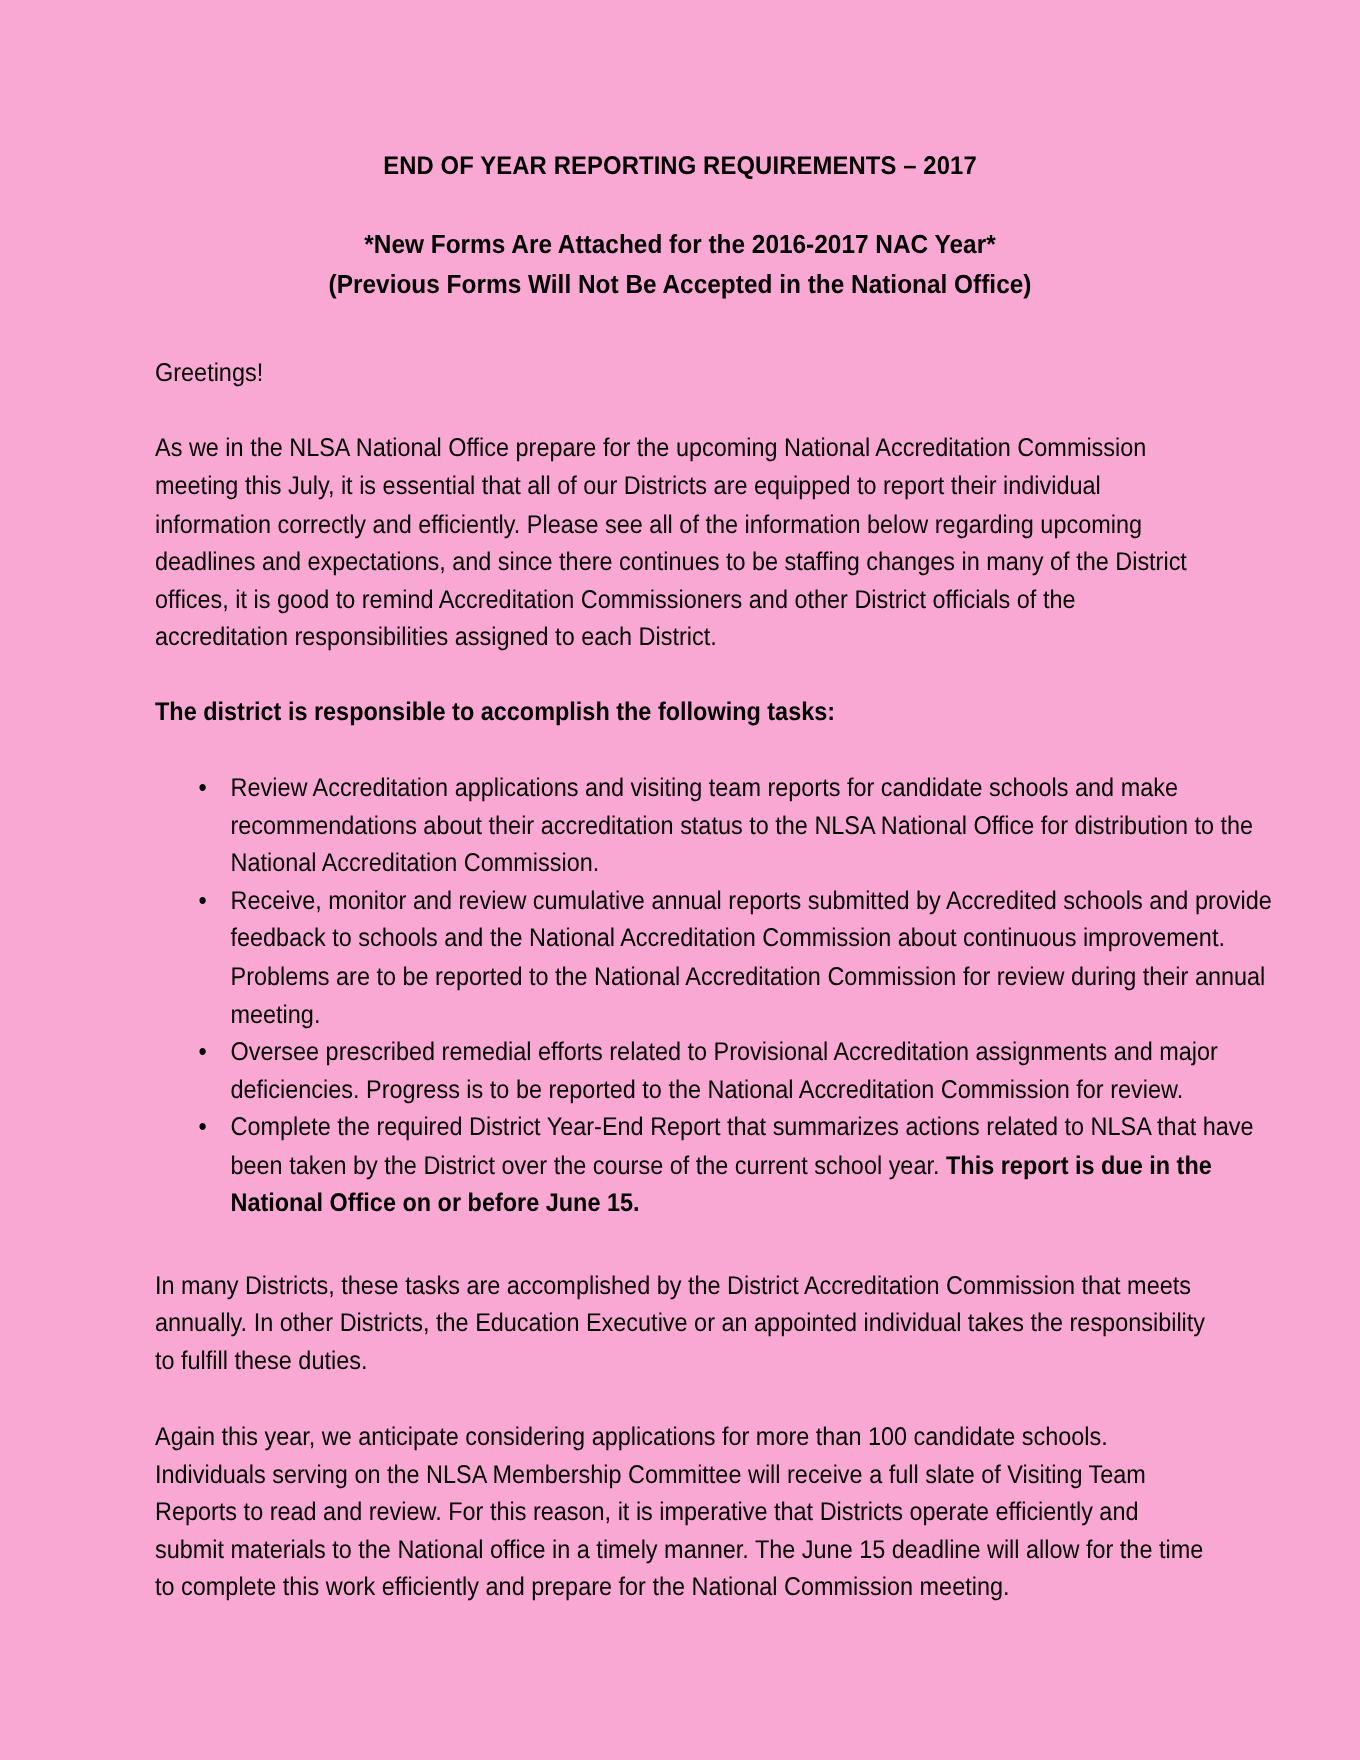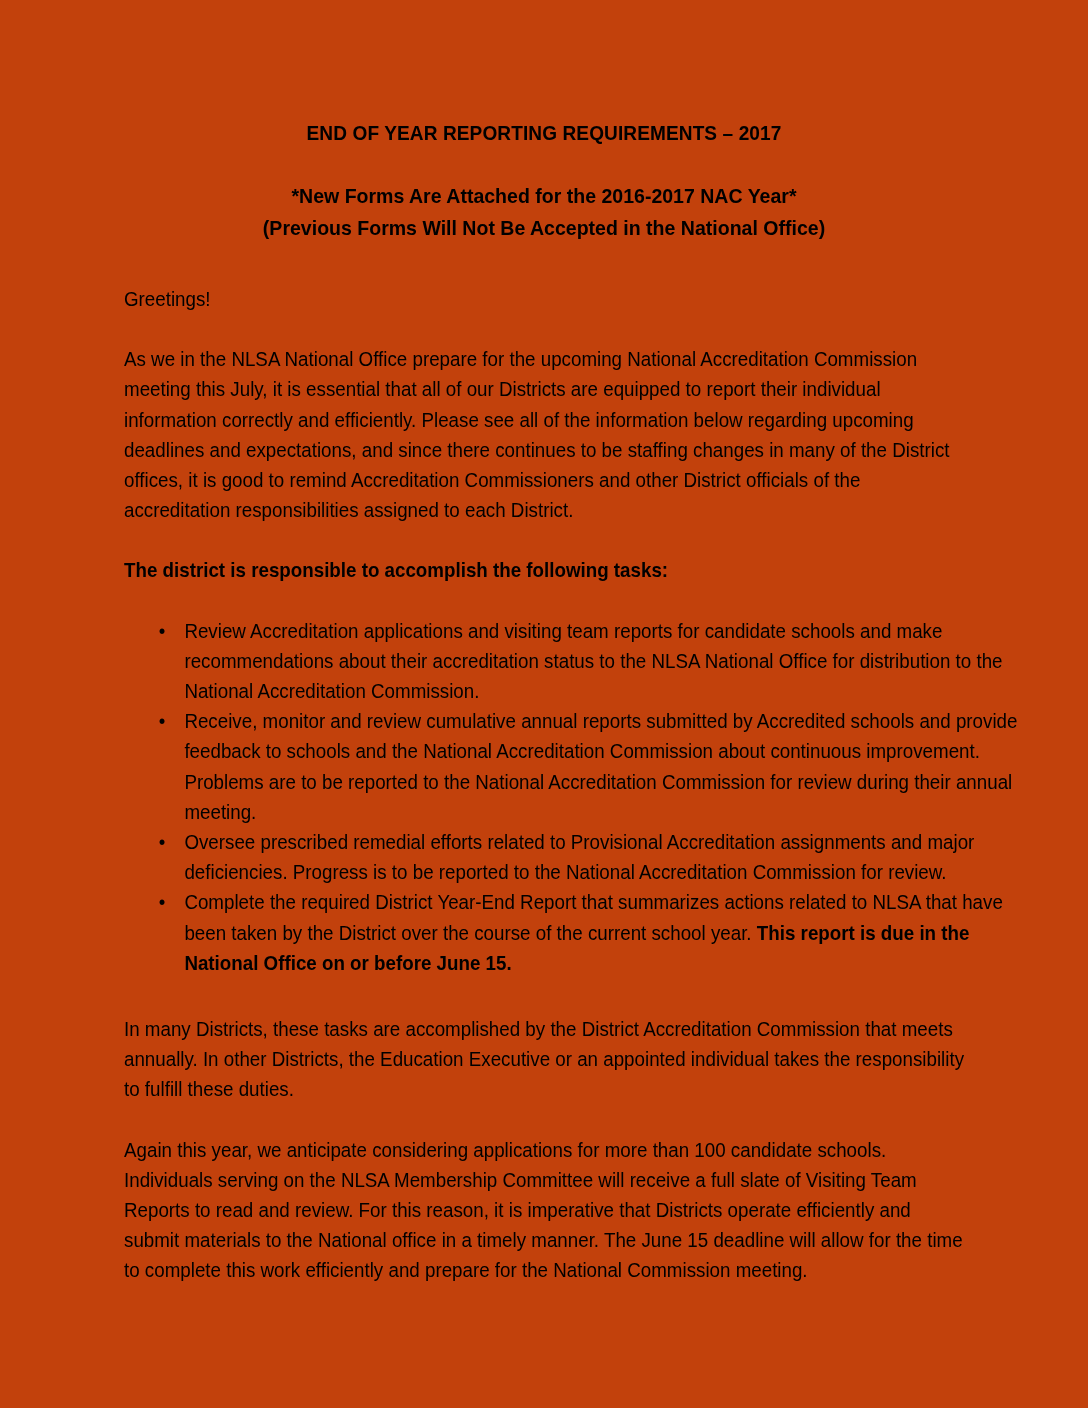--- a/index.html
+++ b/index.html
@@ -9,21 +9,21 @@
     background: #ffffff;
   }
   body {
     font-family: "Liberation Sans", "DejaVu Sans", sans-serif;
     color: #000000;
   }
   .page {
     position: relative;
     width: 1088px;
     height: 1408px;
-    background: #c2410c;
+    background: #f9a8d4;
     margin: 0 auto;
     overflow: hidden;
     box-sizing: border-box;
   }
   .content {
     position: absolute;
     left: 124px;
     top: 118px;
     width: 840px;
   }

